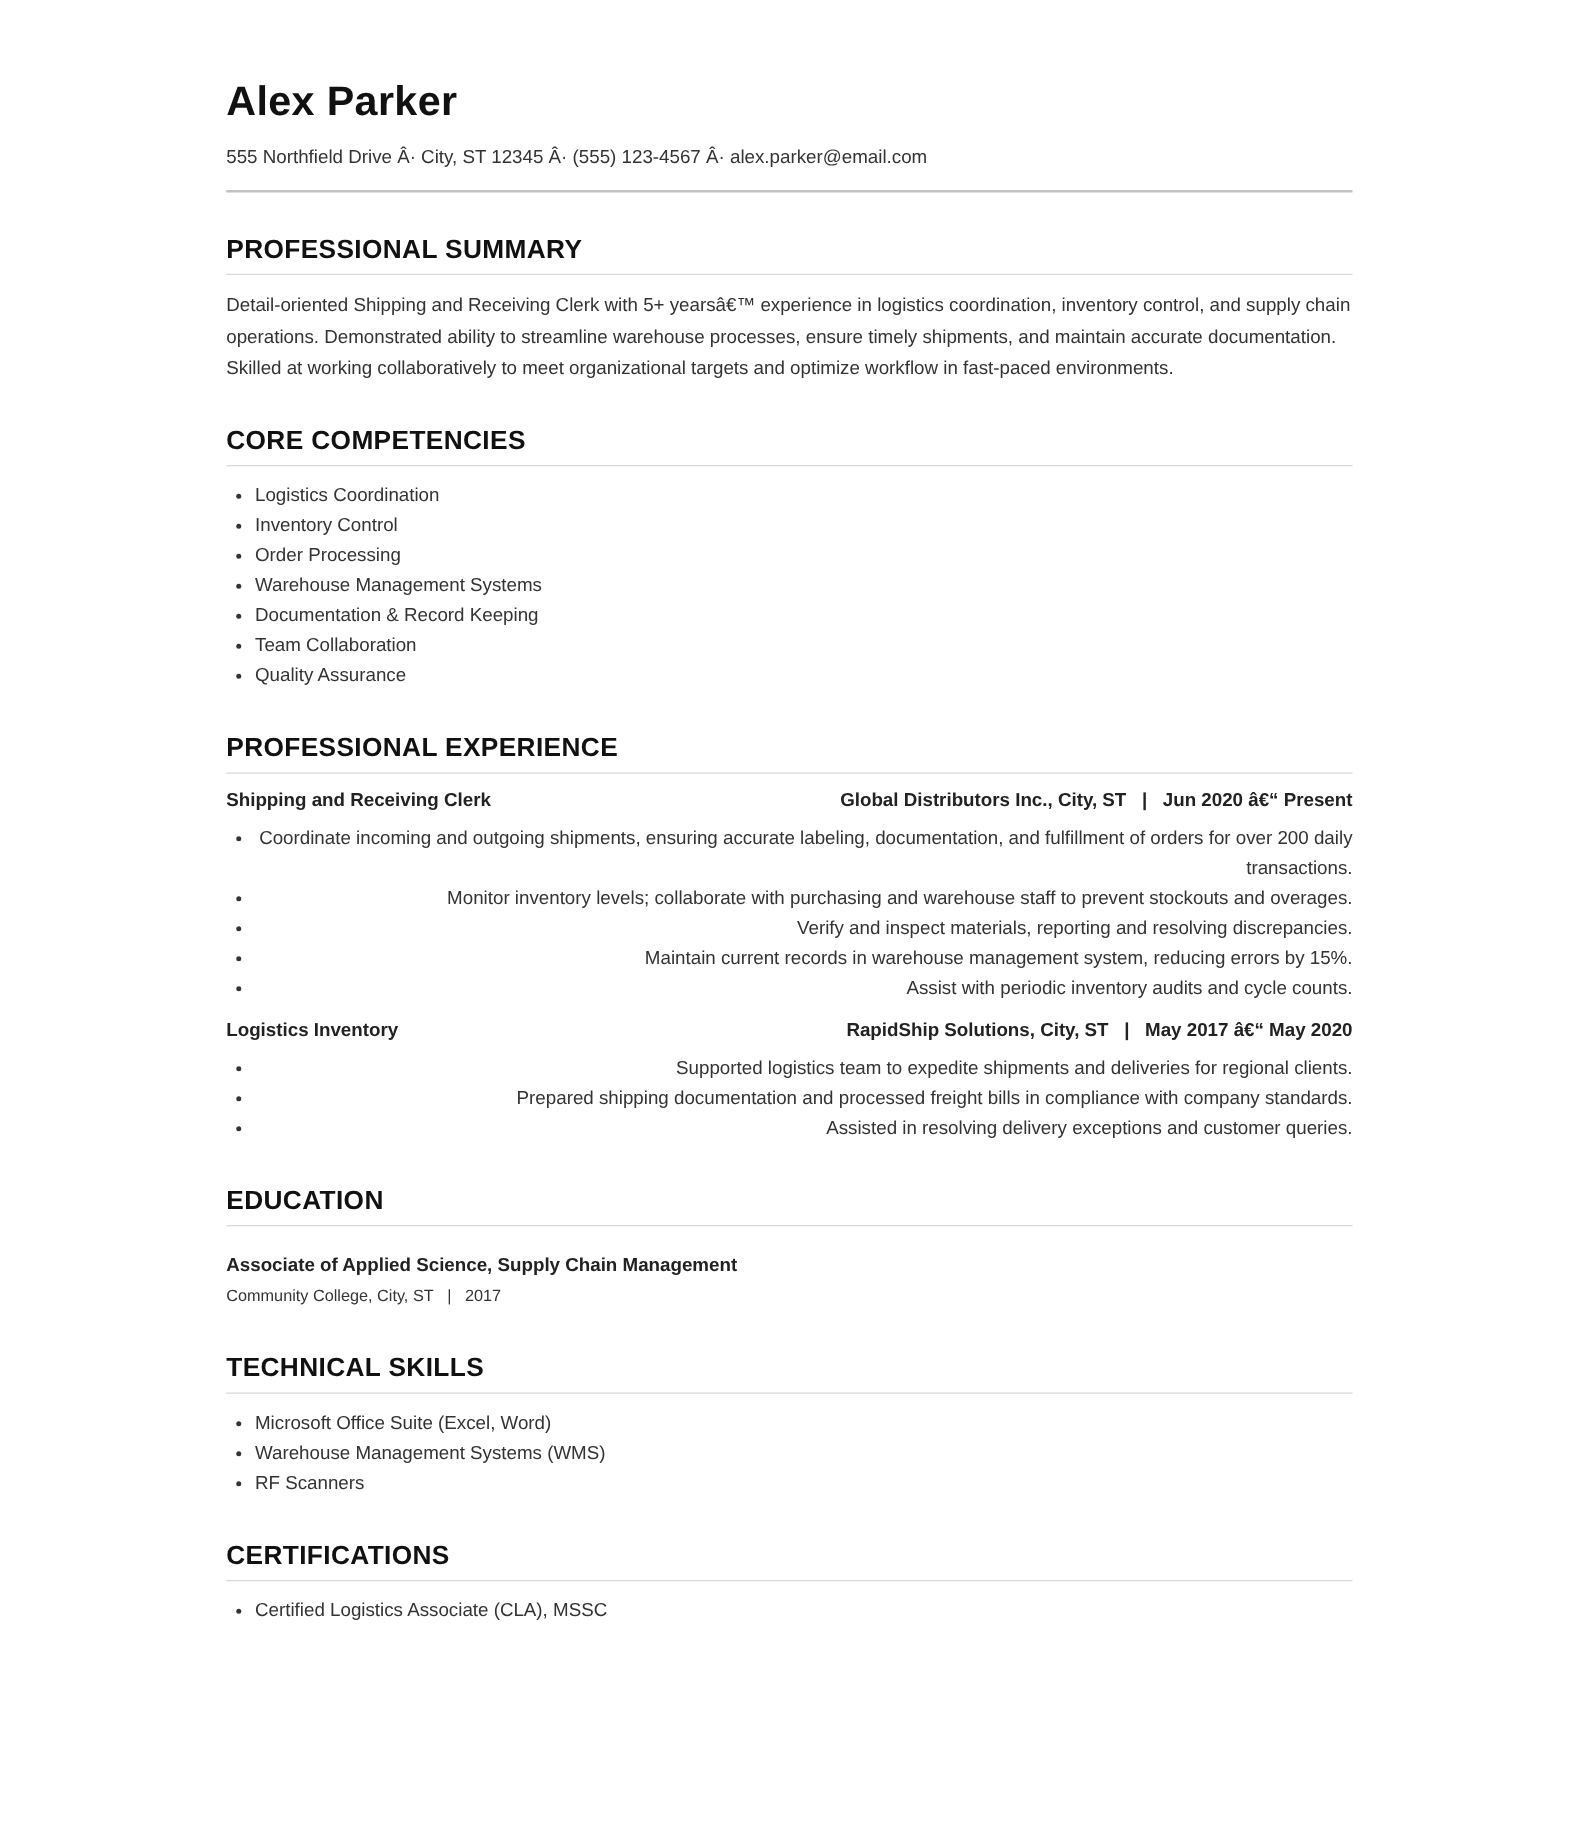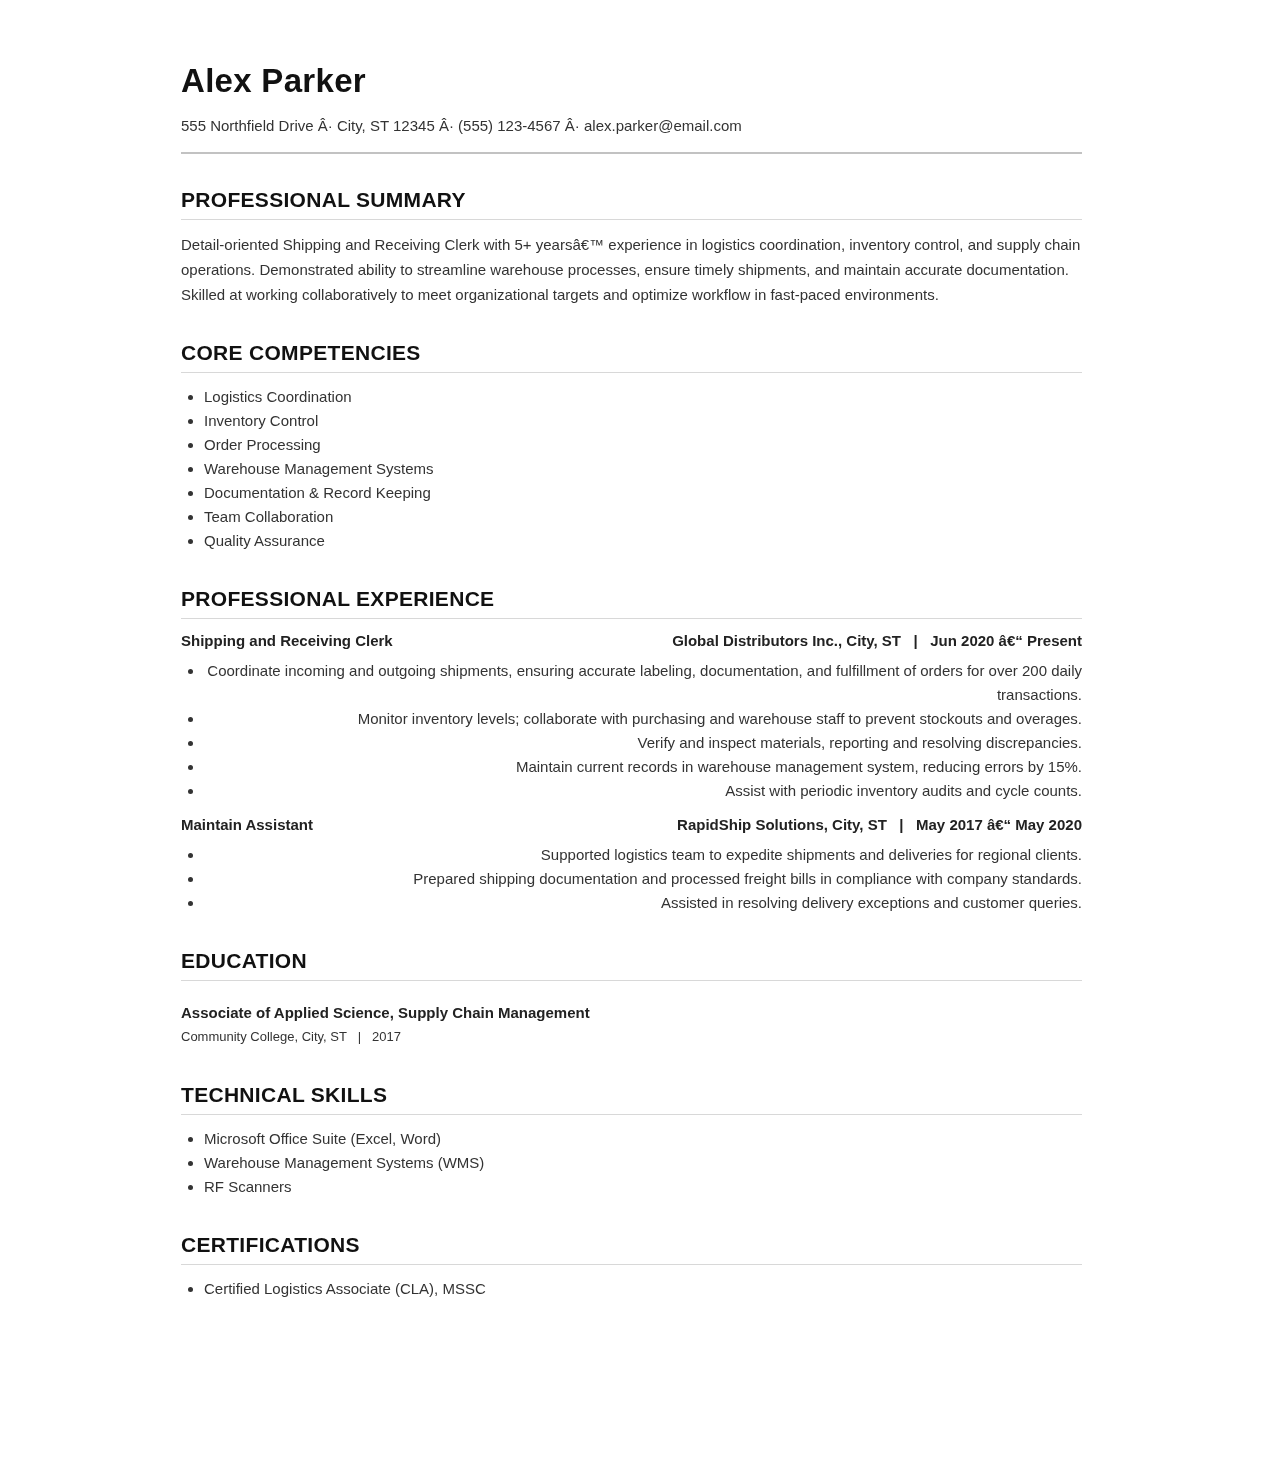--- a/index.html
+++ b/index.html
@@ -128,21 +128,21 @@
       </div>
       <ul class="job-list">
         <li>Coordinate incoming and outgoing shipments, ensuring accurate labeling, documentation, and fulfillment of orders for over 200 daily transactions.</li>
         <li>Monitor inventory levels; collaborate with purchasing and warehouse staff to prevent stockouts and overages.</li>
         <li>Verify and inspect materials, reporting and resolving discrepancies.</li>
         <li>Maintain current records in warehouse management system, reducing errors by 15%.</li>
         <li>Assist with periodic inventory audits and cycle counts.</li>
       </ul>
 
       <div class="job-head">
-        <span>Maintain Assistant</span>
+        <span>Logistics Inventory</span>
         <span>RapidShip Solutions, City, ST&nbsp;&nbsp;&nbsp;|&nbsp;&nbsp;&nbsp;May 2017 â€“ May 2020</span>
       </div>
       <ul class="job-list">
         <li>Supported logistics team to expedite shipments and deliveries for regional clients.</li>
         <li>Prepared shipping documentation and processed freight bills in compliance with company standards.</li>
         <li>Assisted in resolving delivery exceptions and customer queries.</li>
       </ul>
     </section>
 
     <section>

